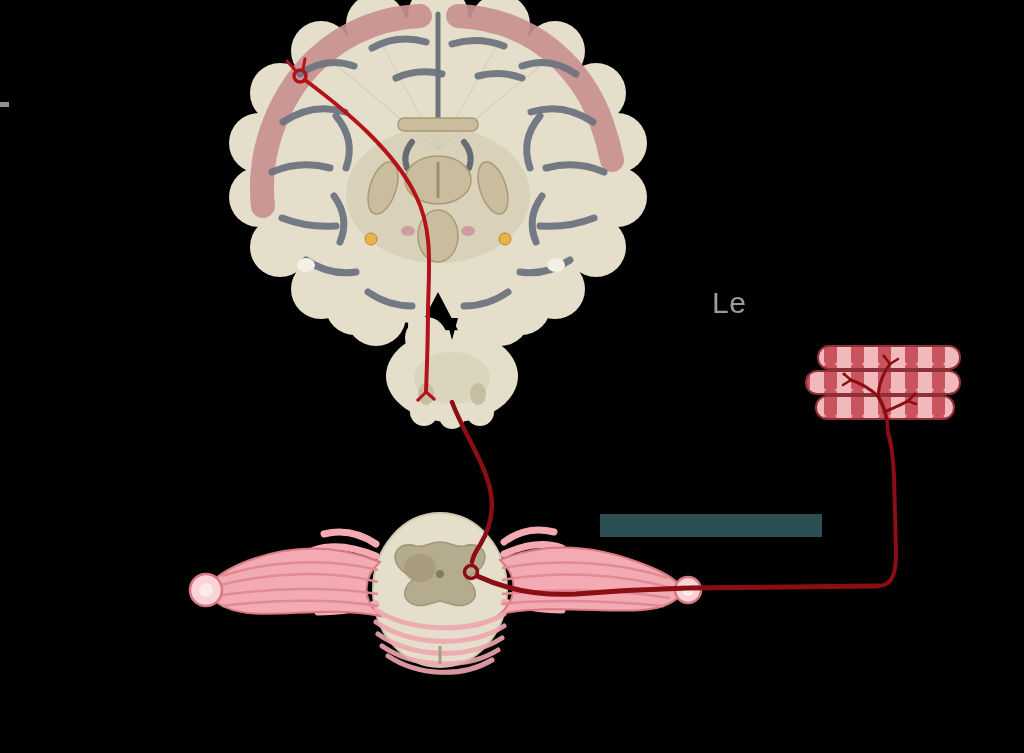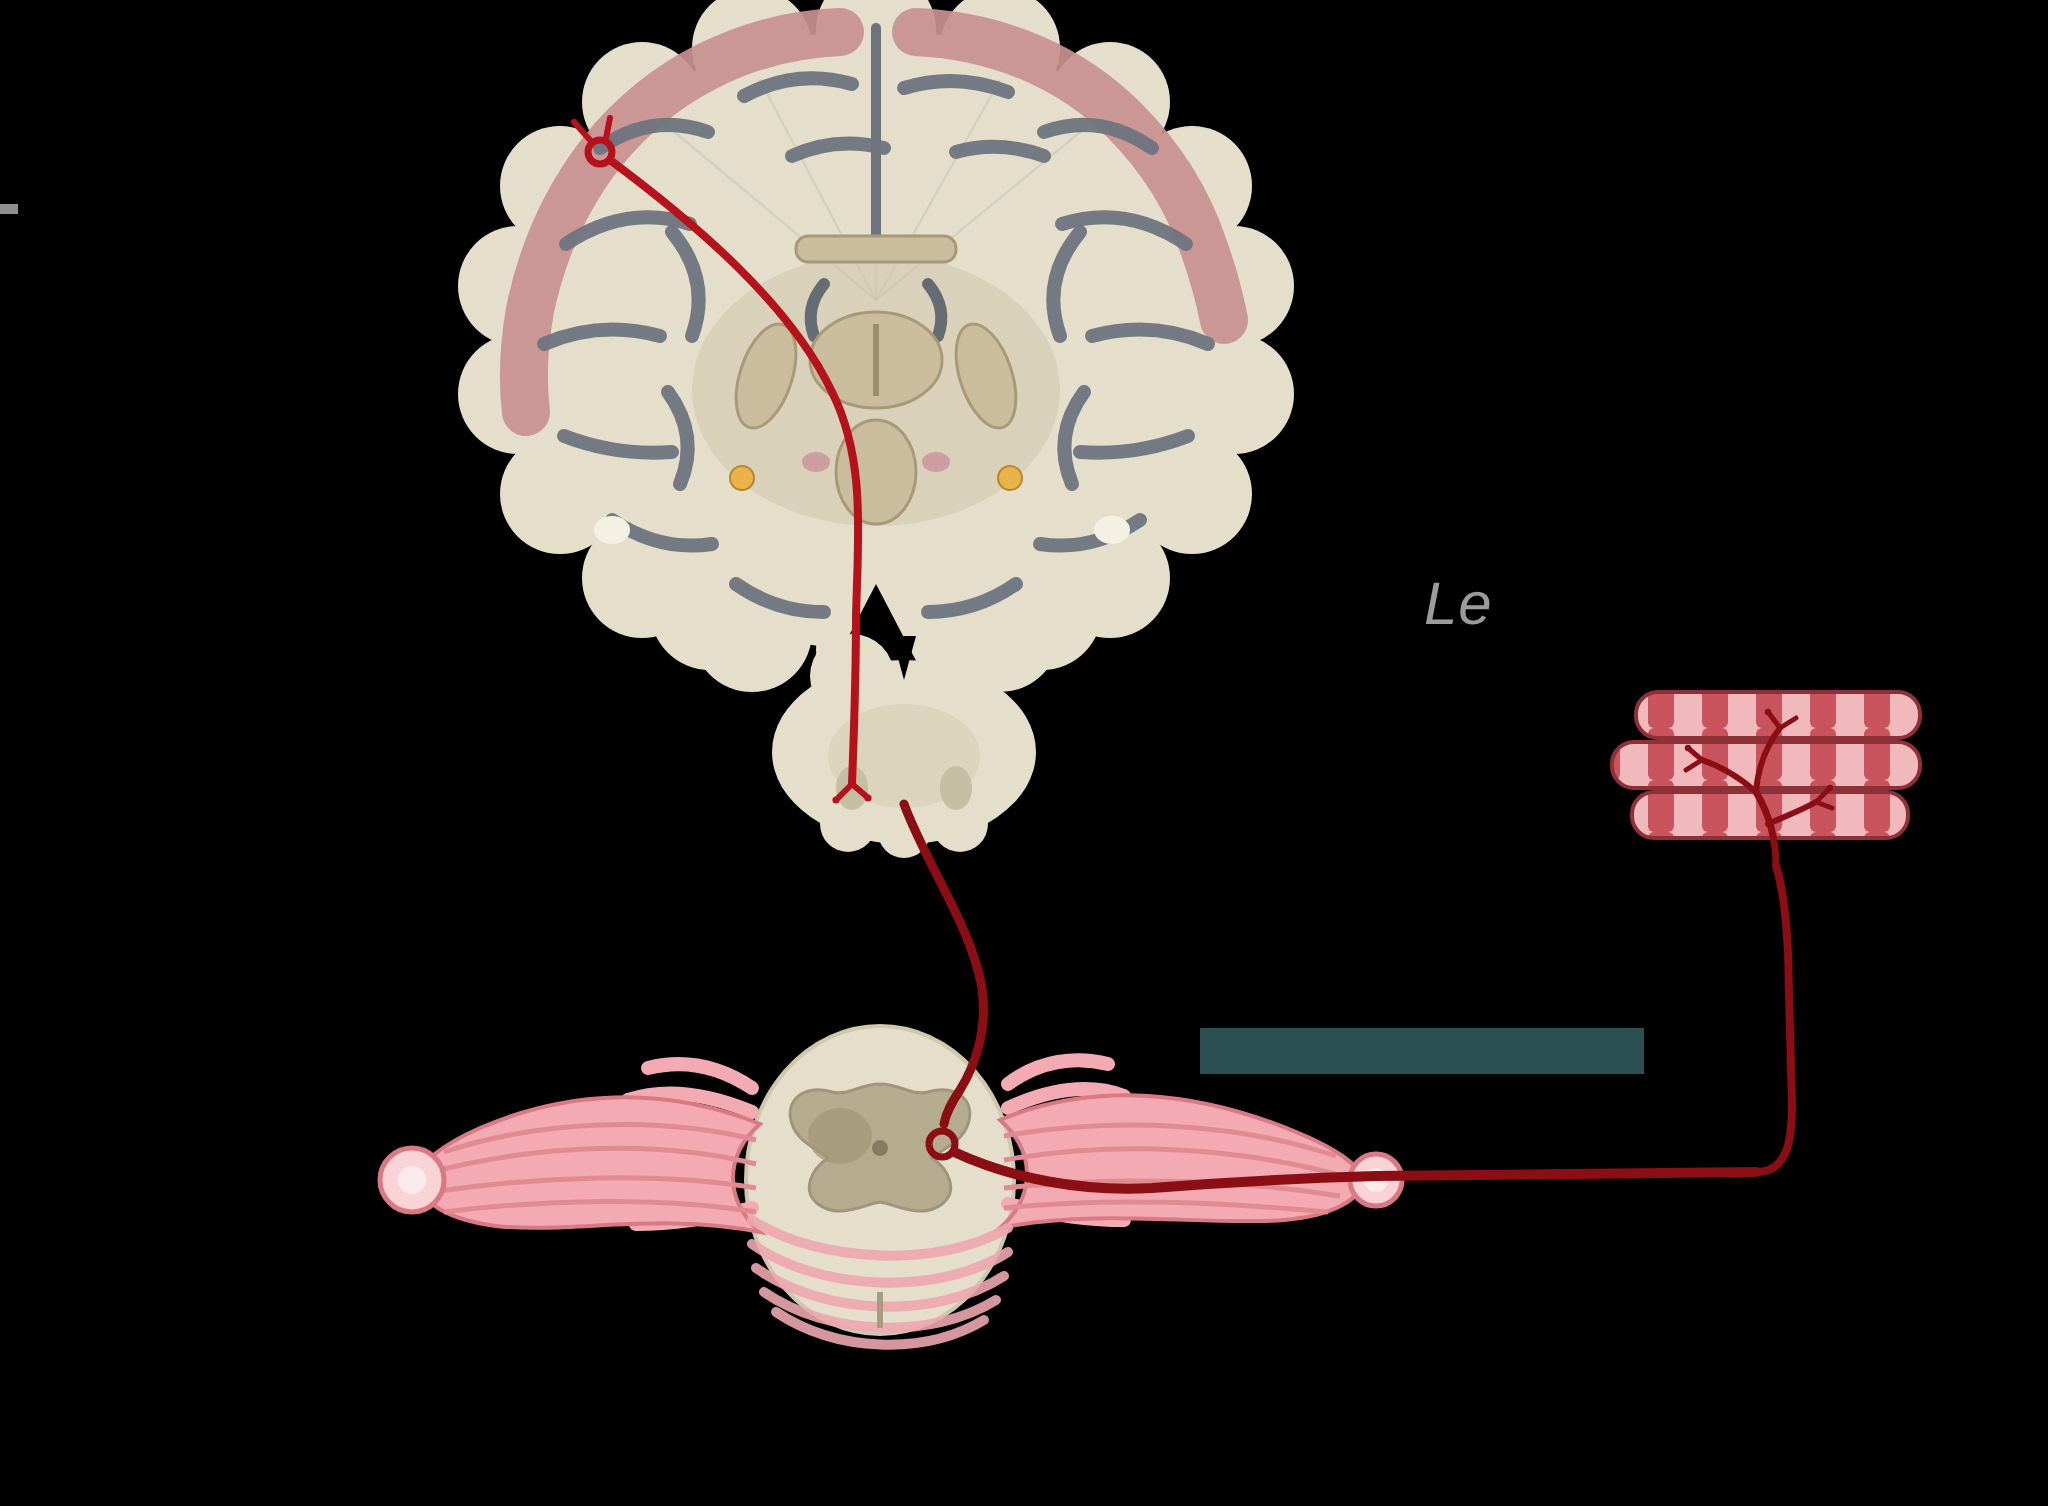--- a/index.html
+++ b/index.html
@@ -1,17 +1,17 @@
 <!DOCTYPE html>
 <html style="--background: #000000; --brain-beige: #e4decb; --brain-outline: #c9c2a8; --sulci-gray: #6e747e; --motor-cortex-rose: #c99090; --inner-tan: #c9bd9d; --inner-tan-dark: #a89a77; --ventricle-gray: #666c74; --nucleus-yellow: #e8b44a; --spot-white: #f4f1e4; --upper-neuron-red: #b5121b; --lower-neuron-red: #8a0e13; --nerve-pink: #f4aab2; --nerve-pink-dark: #d97983; --muscle-pink: #f2b9bc; --muscle-red: #c9545d; --muscle-outline: #8e3038; --teal-bar: #2b4f52; --label-gray: #9b9b9b;"><head>
 <meta charset="utf-8">
 <style>
   html,body{margin:0;padding:0;background:#000;}
   .stage{position:relative;width:1024px;height:753px;background:var(--background,#000);overflow:hidden;
-         font-family:"Liberation Sans",sans-serif;font-style:italic;}
+         font-family:"Liberation Sans",sans-serif;}
   .stage svg{position:absolute;left:0;top:0;}
   .label-fragment{position:absolute;font-size:30px;color:var(--label-gray,#9b9b9b);letter-spacing:.5px;}
   .teal-bar{position:absolute;background:var(--teal-bar,#2b4f52);}
   .edge-mark{position:absolute;background:#8f8f8f;}
 
   
   .beige{fill:var(--brain-beige);}
   .deepgray{fill:#cfc6ab;opacity:.55;}
   .sulcus{stroke:var(--sulci-gray);stroke-width:7;fill:none;stroke-linecap:round;opacity:.95;}
   .sulcus-thin{stroke:var(--sulci-gray);stroke-width:5;fill:none;stroke-linecap:round;}

